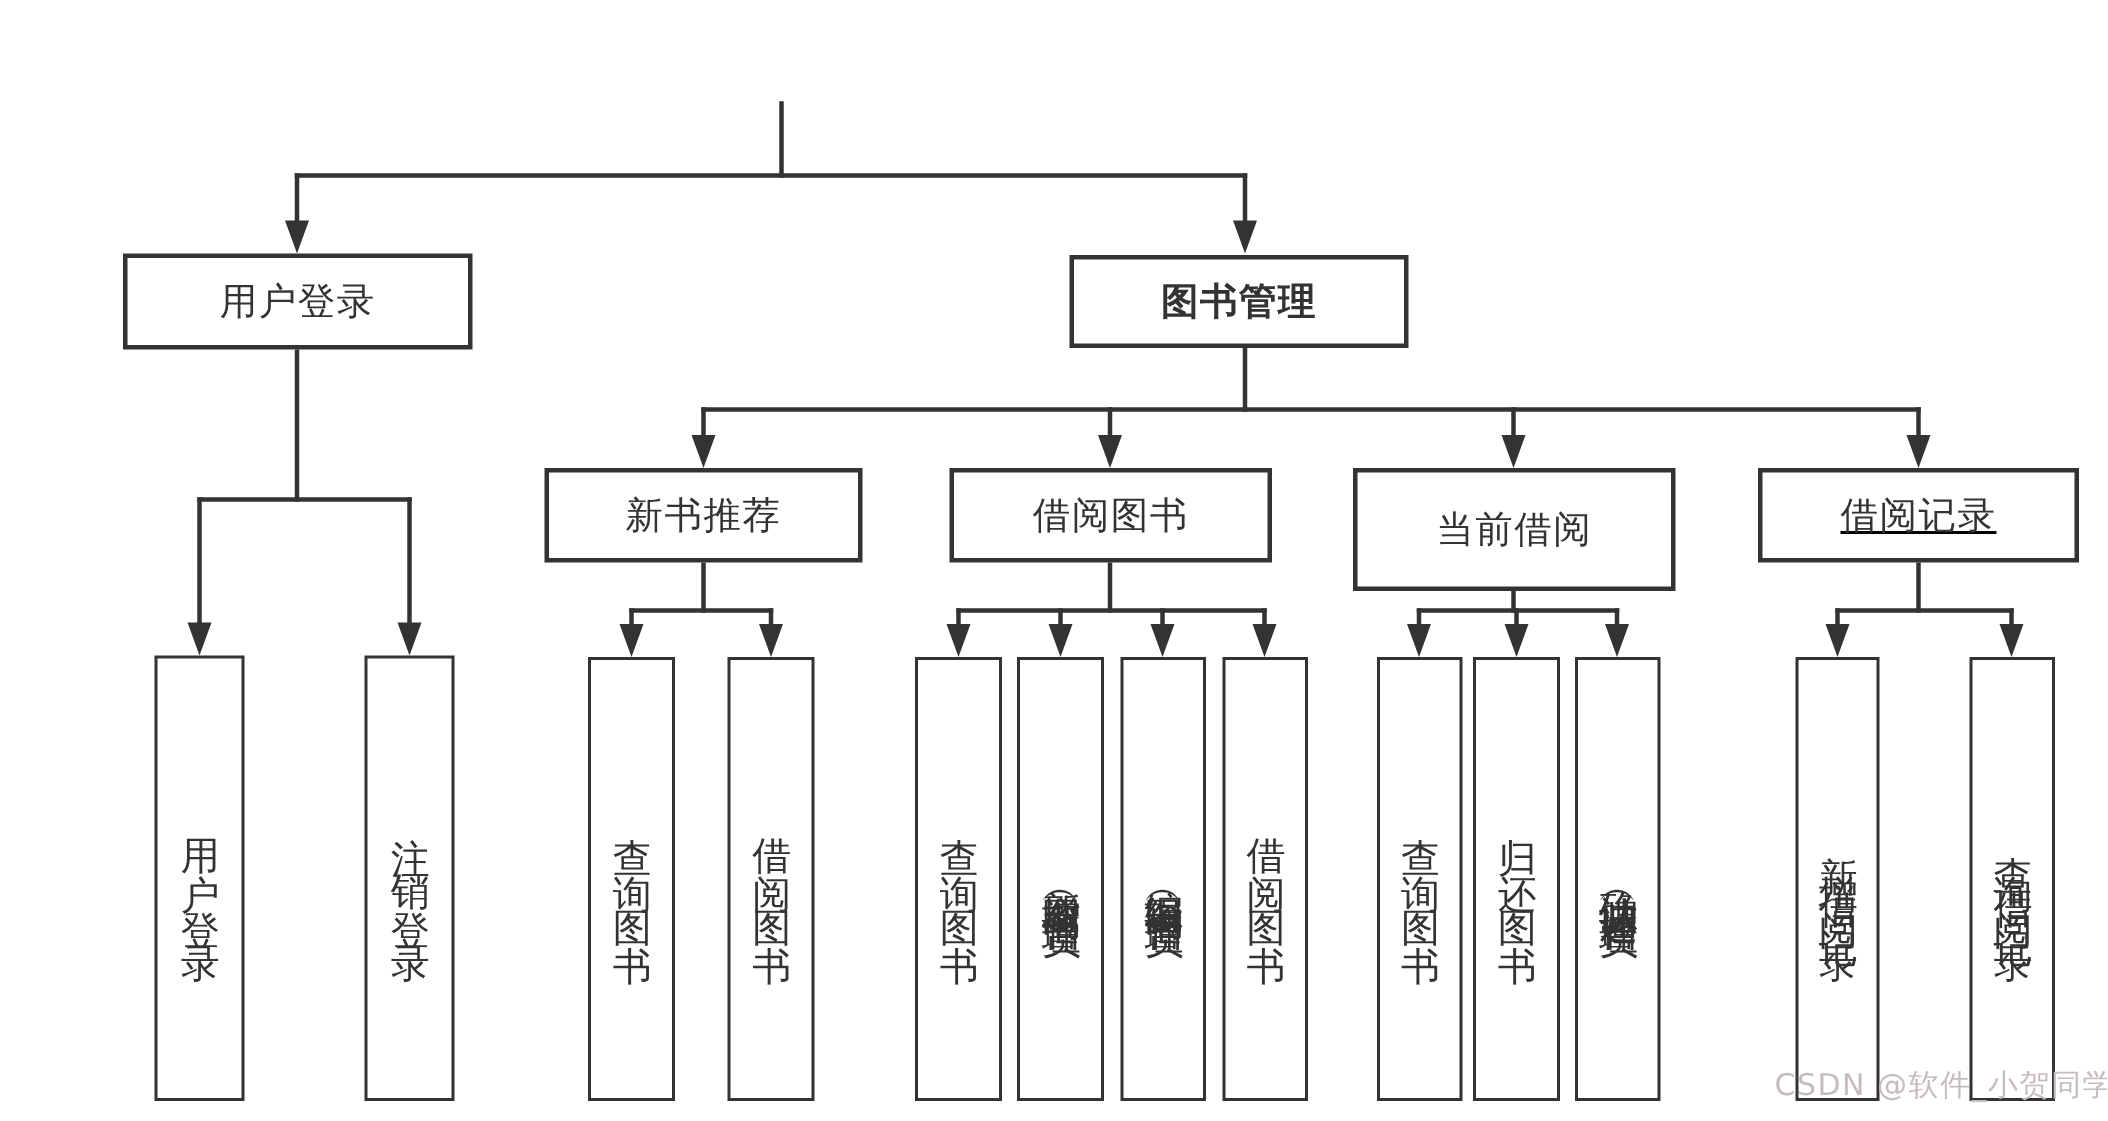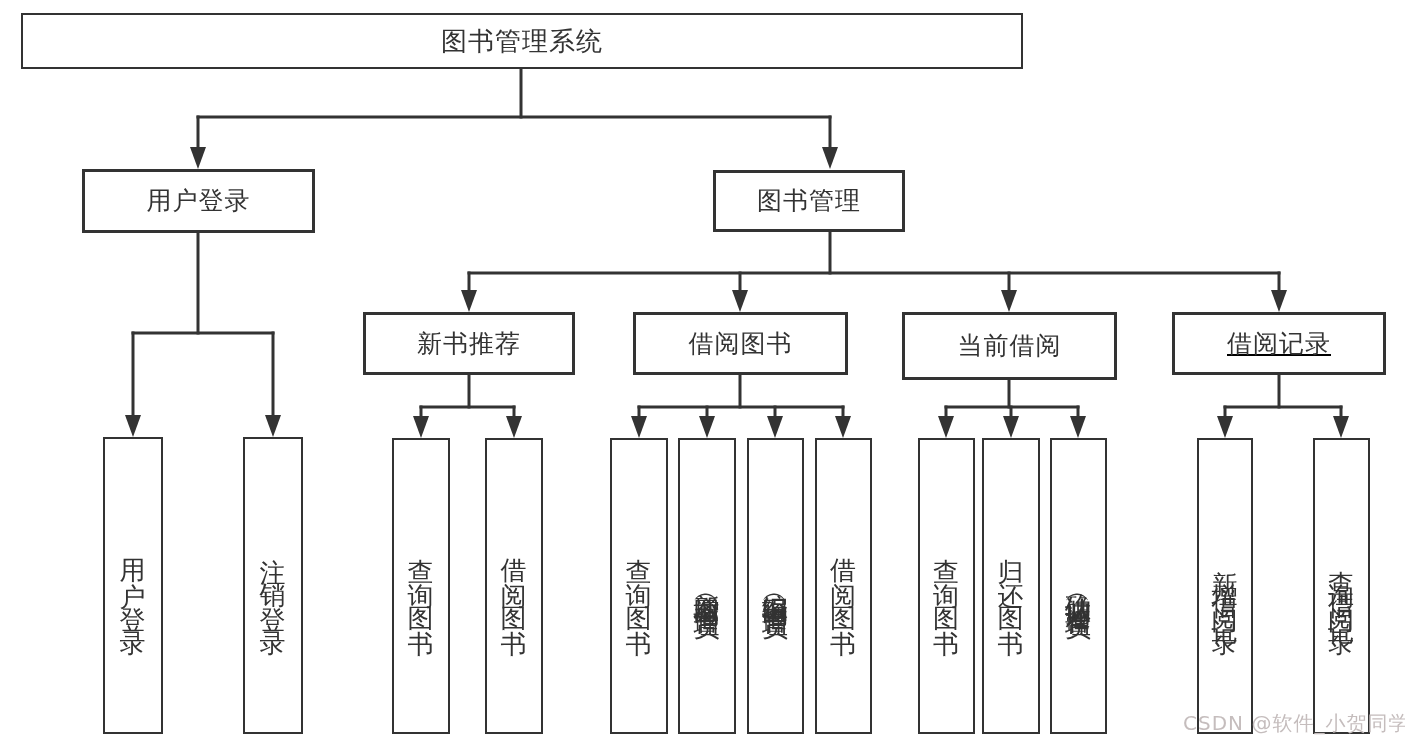--- a/index.html
+++ b/index.html
@@ -109,38 +109,35 @@
       <line x1="1078" y1="407" x2="1078" y2="420" stroke="#333333" stroke-width="3" stroke-linecap="square"></line>
       <polygon points="1070,416 1086,416 1078,438" fill="#333333"></polygon>
       <line x1="1279" y1="375" x2="1279" y2="407" stroke="#333333" stroke-width="3" stroke-linecap="square"></line>
       <line x1="1225" y1="407" x2="1341" y2="407" stroke="#333333" stroke-width="3" stroke-linecap="square"></line>
       <line x1="1225" y1="407" x2="1225" y2="420" stroke="#333333" stroke-width="3" stroke-linecap="square"></line>
       <polygon points="1217,416 1233,416 1225,438" fill="#333333"></polygon>
       <line x1="1341" y1="407" x2="1341" y2="420" stroke="#333333" stroke-width="3" stroke-linecap="square"></line>
       <polygon points="1333,416 1349,416 1341,438" fill="#333333"></polygon>
     </svg>
 
-  <div class="node root" style="left: 21px; top: 13px; width: 1002px; height: 56px; border-color: rgb(51, 51, 51);">
-    <span class="hlabel" style="color: rgb(51, 51, 51);">图书管理系统</span>
-  </div>
 
   <div class="node" style="left: 82px; top: 169px; width: 233px; height: 64px; border-color: rgb(51, 51, 51);">
     <span class="hlabel" style="color: rgb(51, 51, 51);">用户登录</span>
   </div>
-  <div class="node" style="left: 713px; top: 170px; width: 192px; height: 62px; border-color: rgb(51, 51, 51);">
+  <div class="node" style="left: 713px; top: 170px; width: 226px; height: 62px; border-color: rgb(51, 51, 51); font-weight: bold;">
     <span class="hlabel" style="color: rgb(51, 51, 51);">图书管理</span>
   </div>
 
   <div class="node" style="left: 363px; top: 312px; width: 212px; height: 63px; border-color: rgb(51, 51, 51);">
     <span class="hlabel" style="color: rgb(51, 51, 51);">新书推荐</span>
   </div>
   <div class="node" style="left: 633px; top: 312px; width: 215px; height: 63px; border-color: rgb(51, 51, 51);">
     <span class="hlabel" style="color: rgb(51, 51, 51);">借阅图书</span>
   </div>
-  <div class="node" style="left: 902px; top: 312px; width: 215px; height: 68px; border-color: rgb(51, 51, 51); text-align: right;">
+  <div class="node" style="left: 902px; top: 312px; width: 215px; height: 82px; border-color: rgb(51, 51, 51); text-align: right;">
     <span class="hlabel" style="color: rgb(51, 51, 51);">当前借阅</span>
   </div>
   <div class="node" style="left: 1172px; top: 312px; width: 214px; height: 63px; border-color: rgb(51, 51, 51); text-decoration: underline;">
     <span class="hlabel" style="color: rgb(51, 51, 51);">借阅记录</span>
   </div>
 
   <div class="node leaf" style="left: 103px; top: 437px; width: 60px; height: 297px; border-color: rgb(51, 51, 51);">
     <span class="vlabel" style="color: rgb(51, 51, 51); letter-spacing: 24px;">用户登录</span>
   </div>
   <div class="node leaf" style="left: 243px; top: 437px; width: 60px; height: 297px; border-color: rgb(51, 51, 51);">

